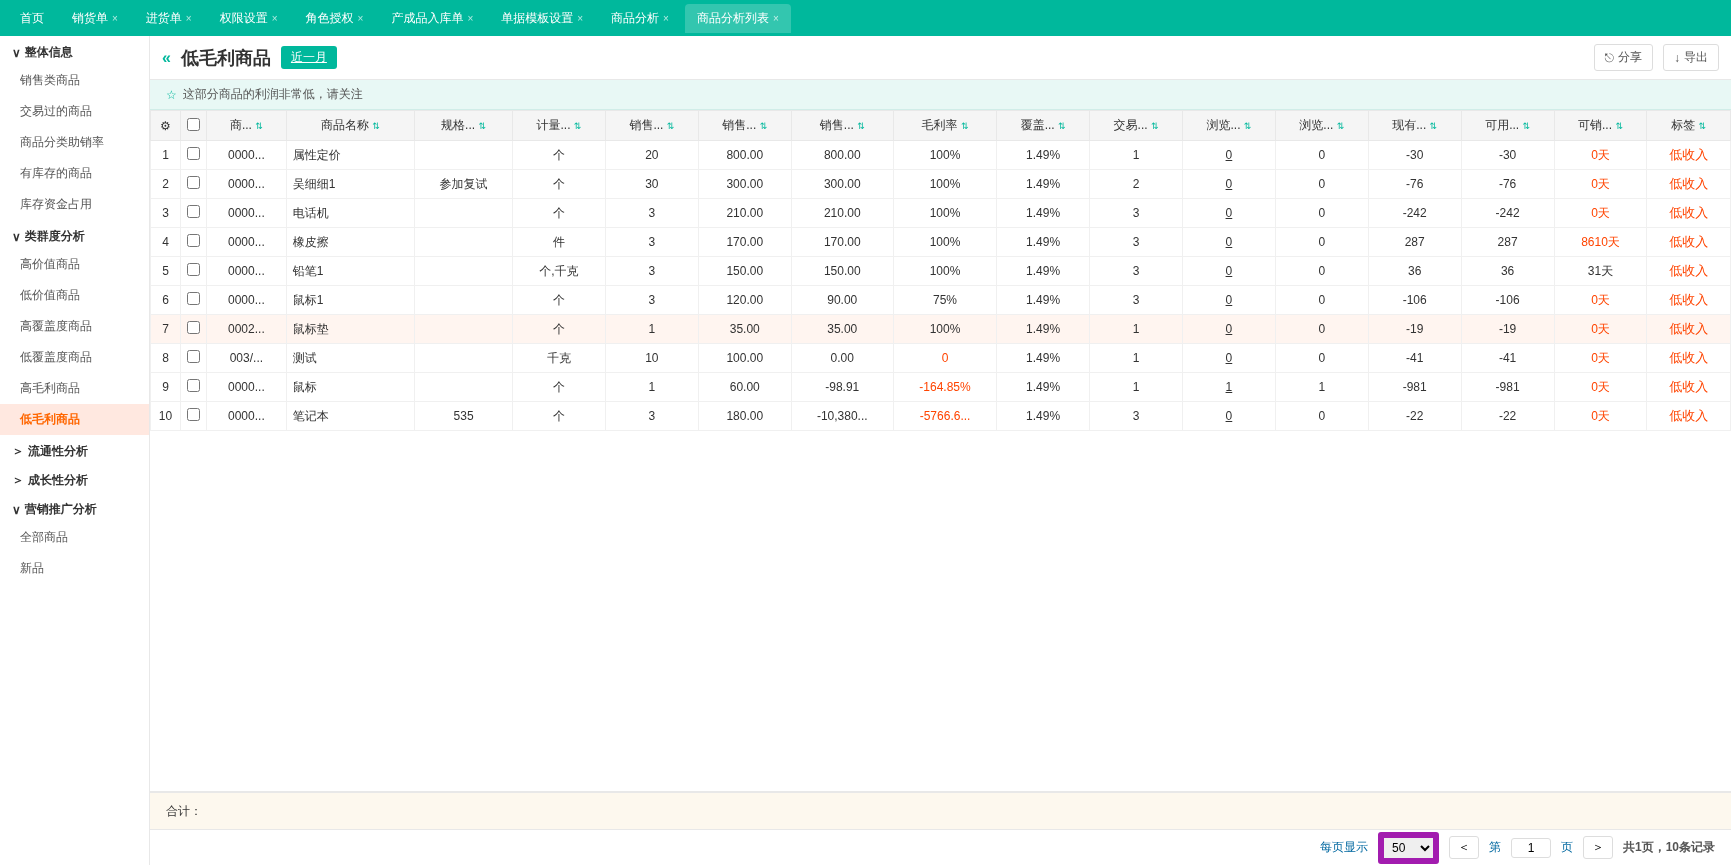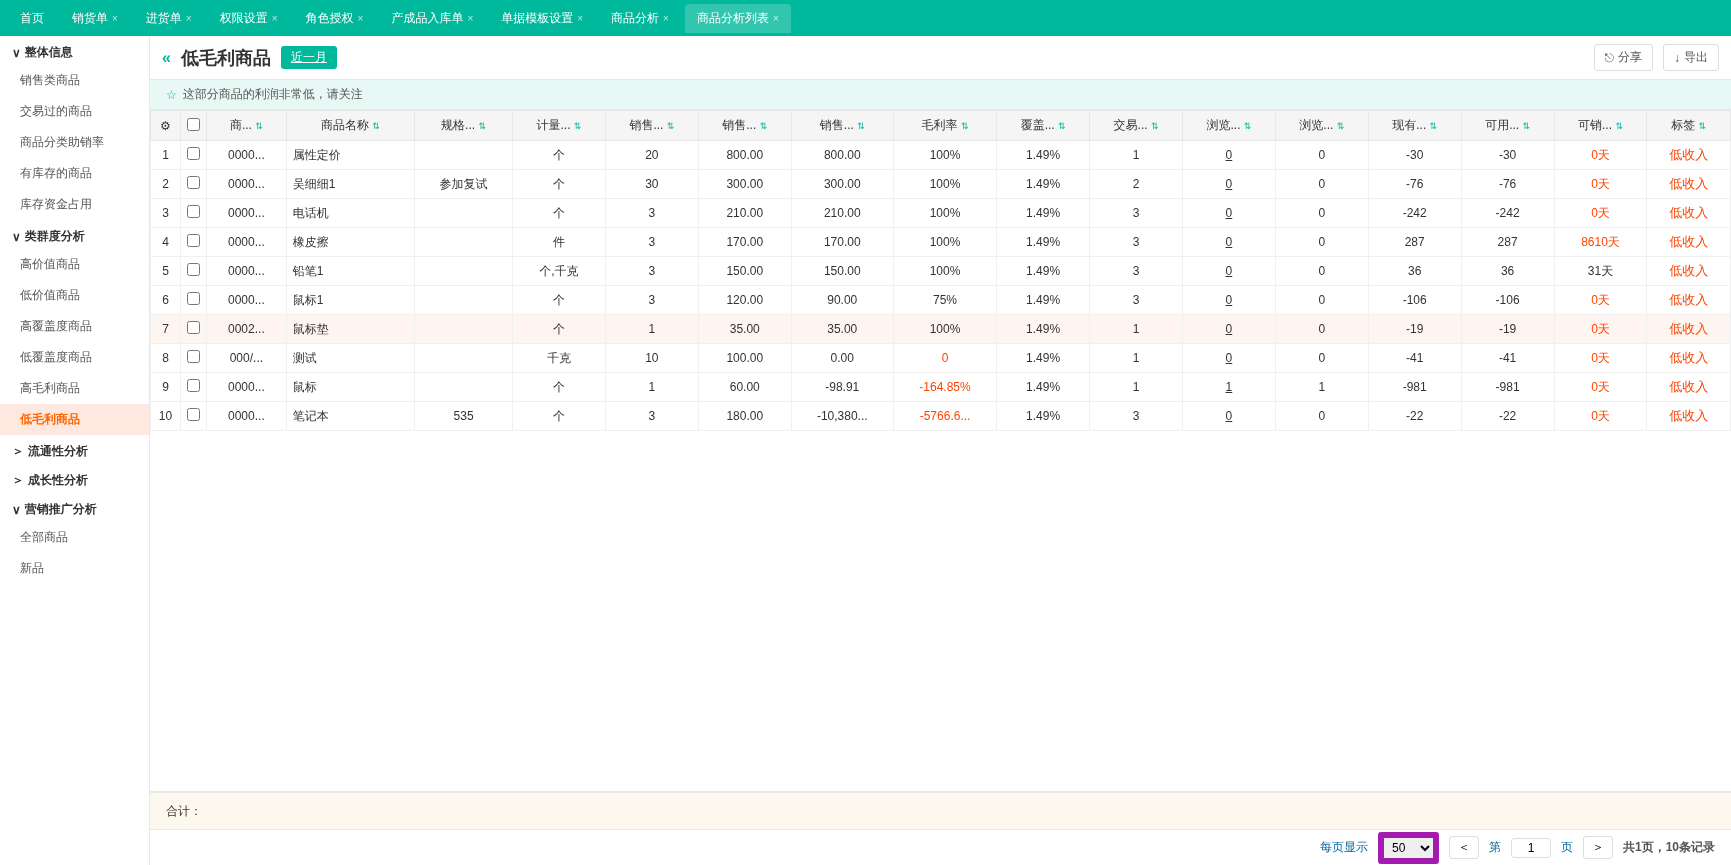--- a/index.html
+++ b/index.html
@@ -515,21 +515,21 @@
     <td><span class="underline-link">0</span></td>
     <td>0</td>
     <td>-19</td>
     <td>-19</td>
     <td style="color:#ff4400">0天</td>
     <td><span class="tag-low-income">低收入</span></td>
   </tr>
             <tr>
     <td>8</td>
     <td><input type="checkbox" style=""></td>
-    <td>000/...</td>
+    <td>003/...</td>
     <td class="text-left">测试</td>
     <td></td>
     <td>千克</td>
     <td>10</td>
     <td>100.00</td>
     <td>0.00</td>
     <td style="color:#ff4400">0</td>
     <td>1.49%</td>
     <td>1</td>
     <td><span class="underline-link">0</span></td>

